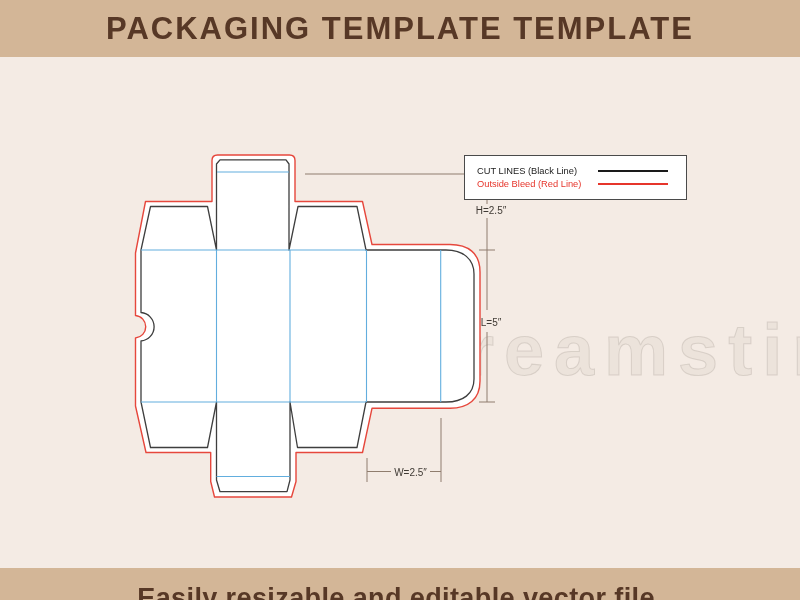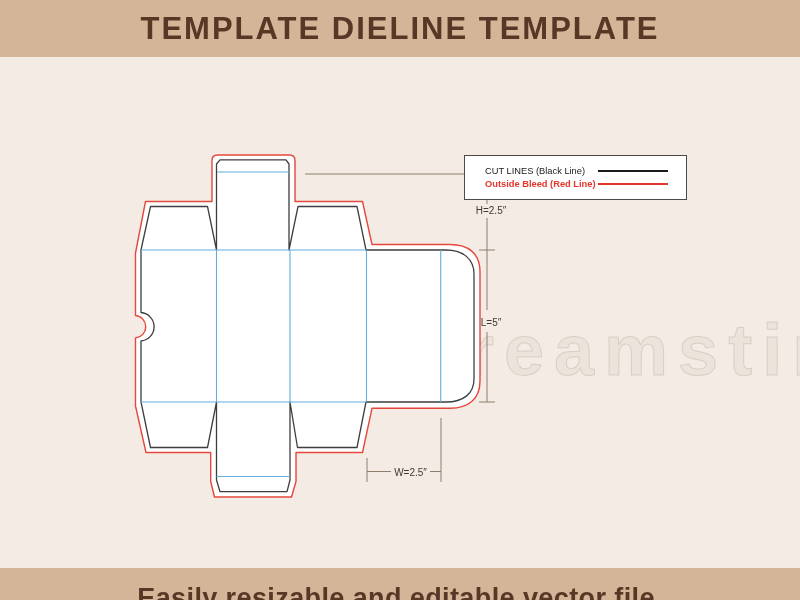--- a/index.html
+++ b/index.html
@@ -23,21 +23,21 @@
     font-family:"Liberation Sans",sans-serif;font-weight:bold;
   }
   #wm-small{left:243px;top:288px;font-size:30px;letter-spacing:6px;}
   #wm-large{left:412px;top:252px;font-size:72px;letter-spacing:10px;}
   #legend{
     position:absolute;left:464px;top:98px;width:223px;height:45px;
     background:#ffffff;border:1px solid #4a4a4a;box-sizing:border-box;
     display:flex;flex-direction:column;justify-content:center;
   }
   .legend-row{display:flex;align-items:center;height:13px;}
-  .legend-label{margin-left:20px;font-size:9.3px;line-height:13px;}
+  .legend-label{margin-left:12px;font-size:9.3px;line-height:13px;}
   .legend-spacer{flex:1;}
   .legend-line{width:70px;height:1.4px;margin-right:18px;}
   text{font-family:"Liberation Sans",sans-serif;font-size:10px;stroke:none;}
 </style>
 </head>
 <body>
 
 <div id="page" style="background: rgb(244, 235, 228);">
 
   <div id="canvas">
@@ -95,27 +95,27 @@
       </g>
     </svg>
 
     <div id="legend" style="background: rgb(255, 255, 255);">
       <div class="legend-row">
         <span class="legend-label" style="color: rgb(26, 26, 26);">CUT LINES (Black Line)</span>
         <span class="legend-spacer"></span>
         <span class="legend-line" style="background: rgb(26, 26, 26);"></span>
       </div>
       <div class="legend-row">
-        <span class="legend-label" style="color: rgb(230, 53, 43); font-weight: bold;">Outside Bleed (Red Line)</span>
+        <span class="legend-label" style="color: rgb(230, 53, 43);">Outside Bleed (Red Line)</span>
         <span class="legend-spacer"></span>
         <span class="legend-line" style="background: rgb(230, 53, 43);"></span>
       </div>
     </div>
   </div>
 
   <div class="banner" id="top-banner" style="background: rgb(211, 182, 151);">
-    <span style="color: rgb(87, 56, 38);">TEMPLATE DIELINE TEMPLATE</span>
+    <span style="color: rgb(87, 56, 38);">PACKAGING TEMPLATE TEMPLATE</span>
   </div>
   <div class="banner" id="bottom-banner" style="background: rgb(211, 182, 151);">
     <span style="color: rgb(87, 56, 38);">Easily resizable and editable vector file.</span>
   </div>
 
 </div>
 
 </body></html>

